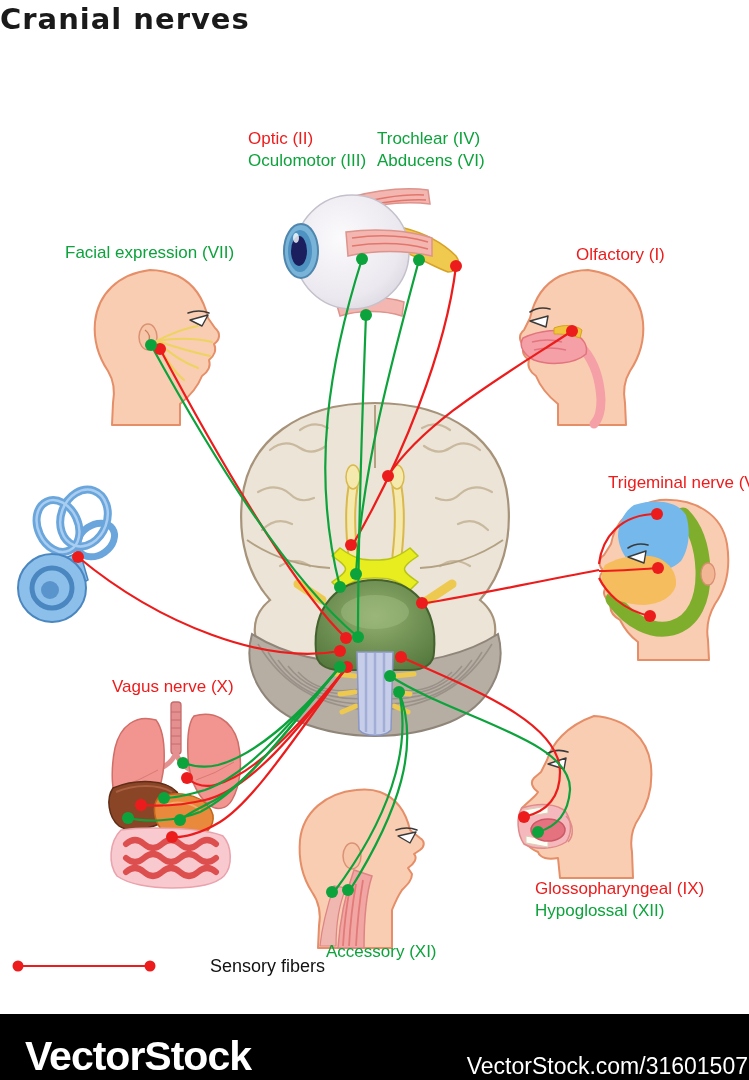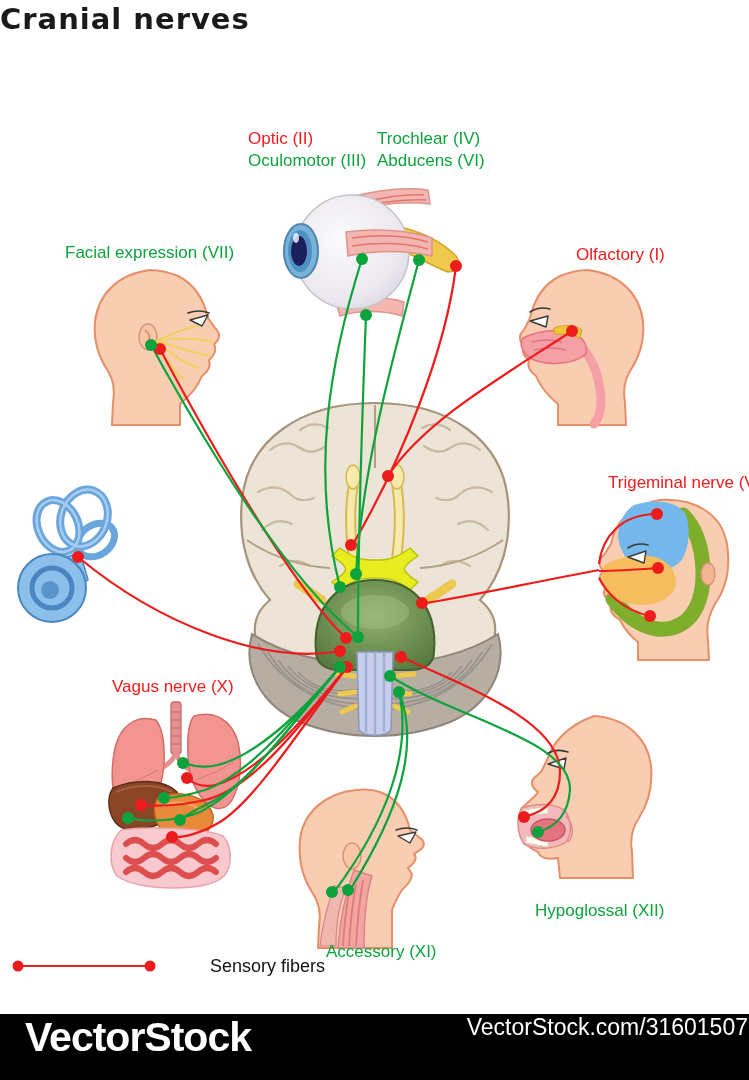--- a/index.html
+++ b/index.html
@@ -17,21 +17,21 @@
   .s-dot{fill:var(--sensory);}
   .m-dot{fill:var(--motor);}
   .skin{fill:var(--skin);stroke:var(--skin-line);stroke-width:2;stroke-linejoin:round;}
   .feature{fill:#fff;stroke:#3a3a3a;stroke-width:1.4;stroke-linejoin:round;}
   .brow{fill:none;stroke:#3a3a3a;stroke-width:1.6;stroke-linecap:round;}
   #legend{position:absolute;left:10px;top:952px;}
   .legend-row{display:flex;align-items:center;height:28px;gap:32px;}
   .legend-row svg{margin-right:18px;}
   .legend-row span{font-size:18px;color:var(--legend-text);}
   #footer{position:absolute;left:0;top:1014px;width:749px;height:66px;
-          background:var(--watermark-bg);display:flex;align-items:flex-start;}
+          background:var(--watermark-bg);display:flex;align-items:flex-end;}
   #brand{color:var(--watermark-fg);font-size:41px;font-weight:bold;margin-left:25px;letter-spacing:-1px;}
   #imgurl{color:var(--watermark-fg);font-size:23px;margin-left:auto;margin-right:1px;}
 </style>
 </head>
 <body>
 
 <div id="poster">
 
   <div id="title">Cranial nerves</div>
 
@@ -306,20 +306,21 @@
   </svg>
 
   <div class="lbl red" style="left:248px;top:128px">Optic (II)</div>
   <div class="lbl green" style="left:248px;top:150px">Oculomotor (III)</div>
   <div class="lbl green" style="left:377px;top:128px">Trochlear (IV)</div>
   <div class="lbl green" style="left:377px;top:150px">Abducens (VI)</div>
   <div class="lbl green" style="left:65px;top:242px">Facial expression (VII)</div>
   <div class="lbl red" style="left:576px;top:244px">Olfactory (I)</div>
   <div class="lbl red" style="left:608px;top:472px">Trigeminal nerve (V)</div>
   <div class="lbl red" style="left:112px;top:676px">Vagus nerve (X)</div>
+  <div class="lbl red" style="left:535px;top:878px">Glossopharyngeal (IX)</div>
   <div class="lbl green" style="left:535px;top:900px">Hypoglossal (XII)</div>
   <div class="lbl green" style="left:326px;top:941px">Accessory (XI)</div>
 
   <div id="legend">
     <div class="legend-row">
       <svg width="150" height="14">
         <line x1="8" y1="7" x2="140" y2="7" class="s-line"></line>
         <circle cx="8" cy="7" r="5.5" class="s-dot"></circle>
           <circle cx="140" cy="7" r="5.5" class="s-dot"></circle>
       </svg>

